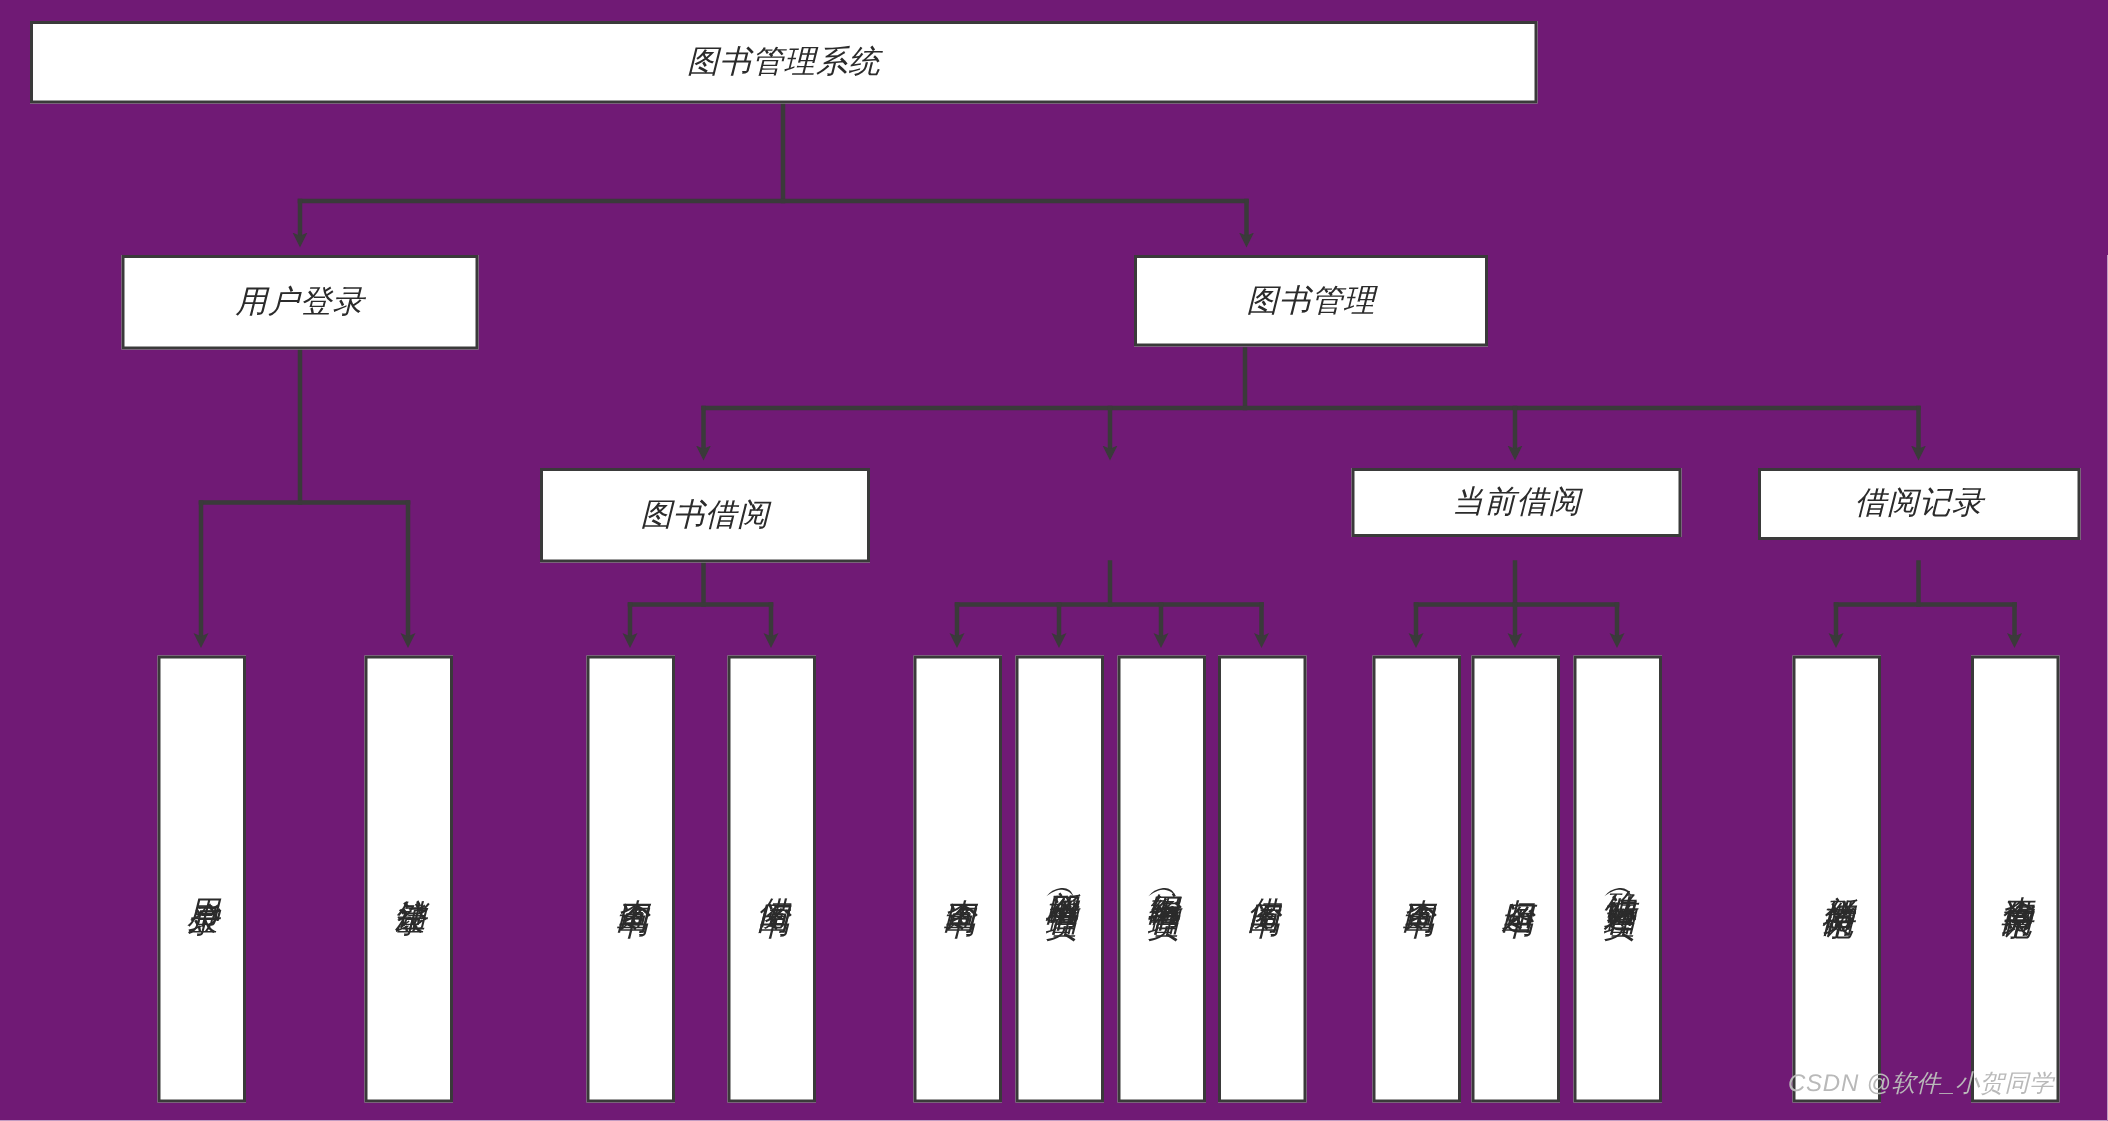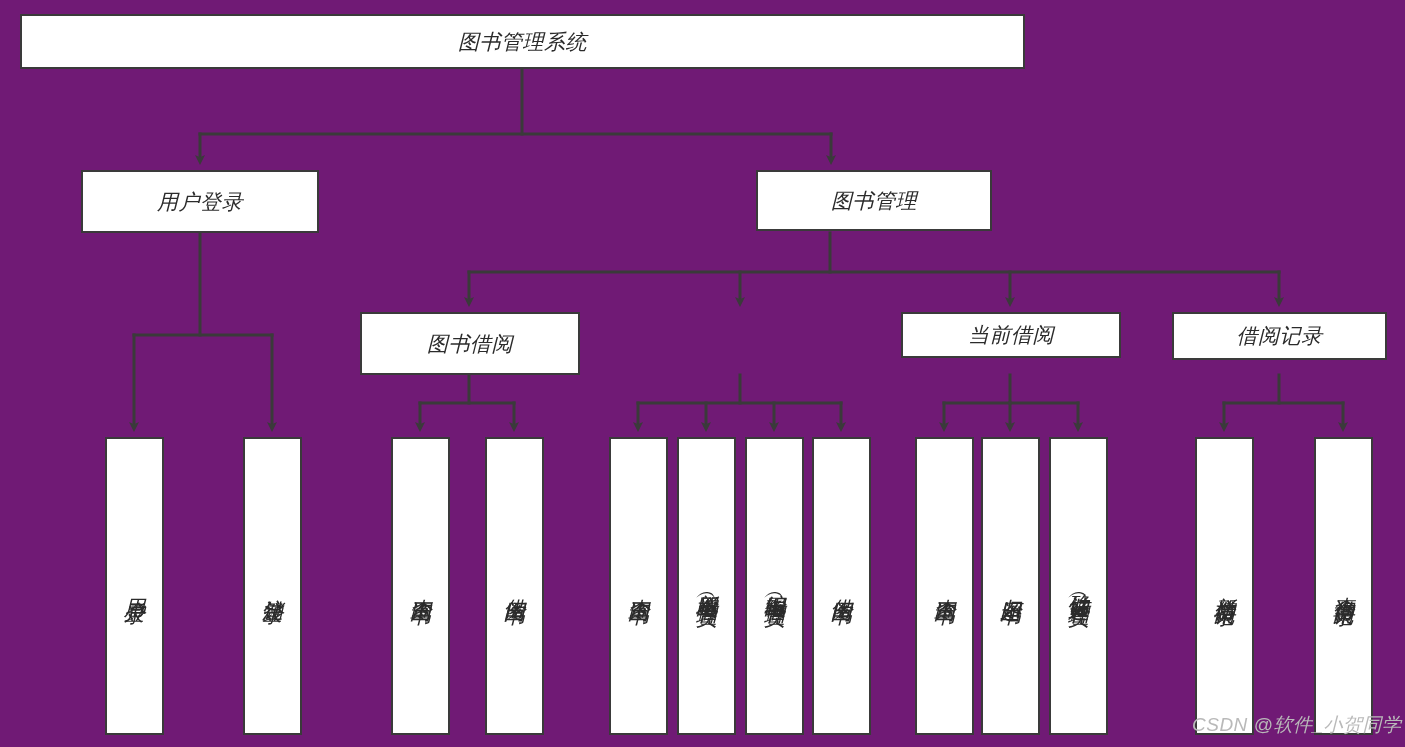--- a/index.html
+++ b/index.html
@@ -57,21 +57,21 @@
     line-height: 1.22;
     letter-spacing: 2px;
     white-space: normal;
     max-height: 268px;
     text-align: center;
   }
   #watermark {
     position: absolute;
     left: 1192px;
     top: 712px;
-    font-size: 19px;
+    font-size: 16px;
     color: #b9b9b9;
     letter-spacing: 0.5px;
     white-space: nowrap;
     z-index: 5;
   }
 </style>
 </head>
 <body>
 
 <div id="canvas">

